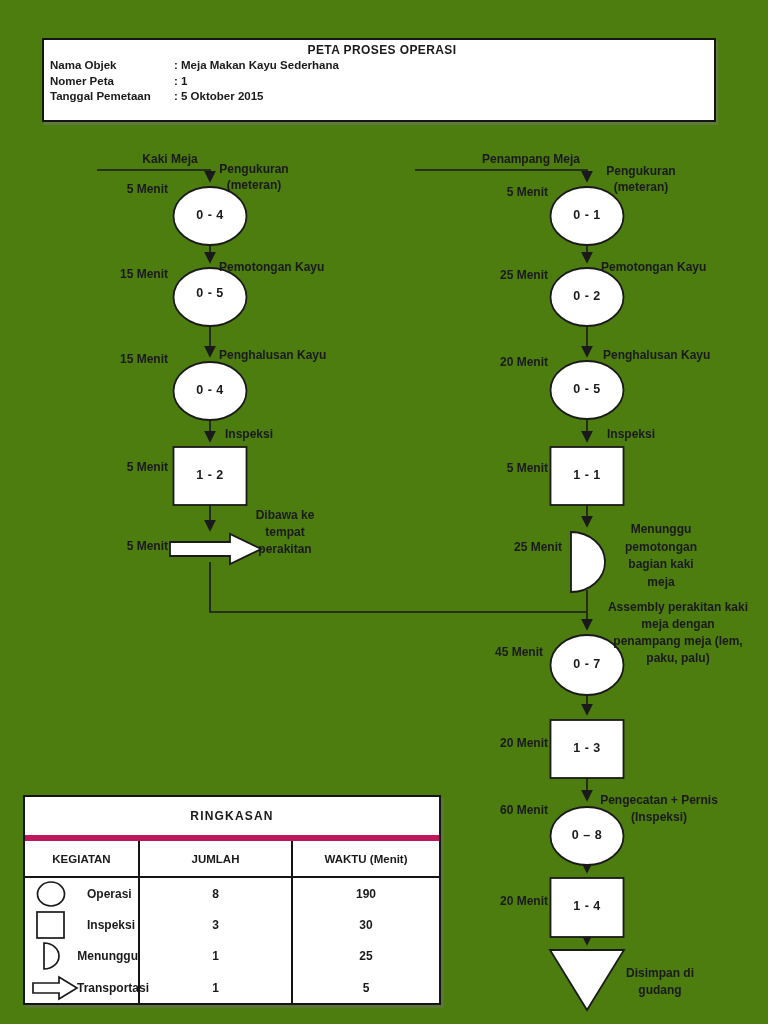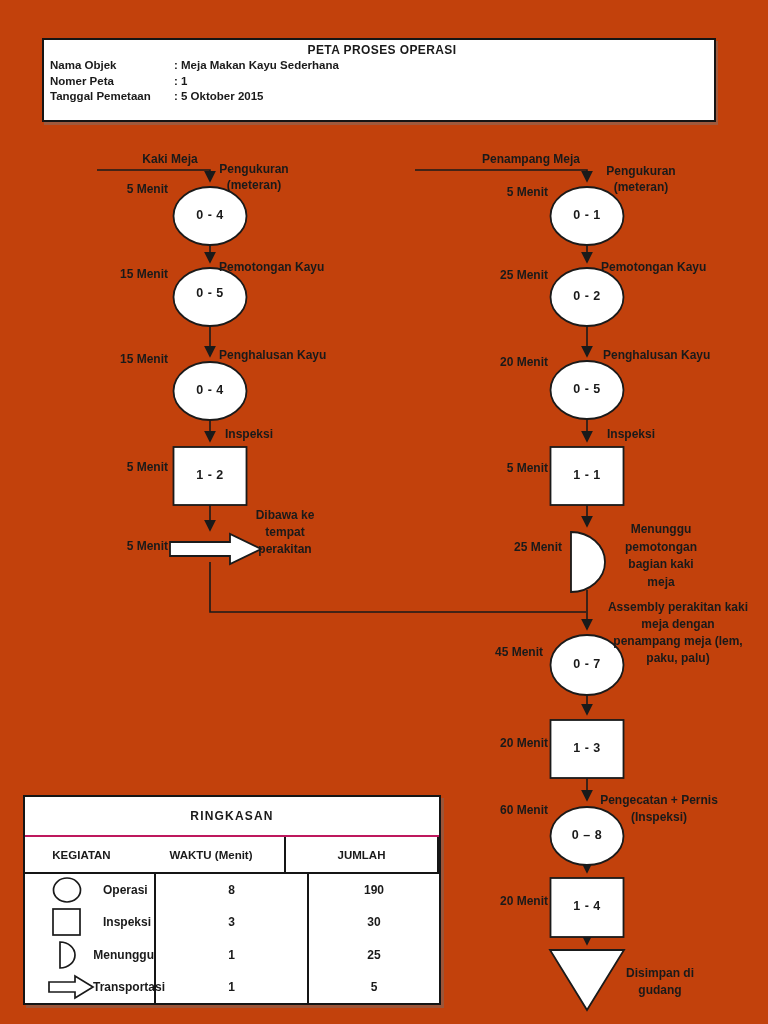--- a/index.html
+++ b/index.html
@@ -1,39 +1,39 @@
 <!DOCTYPE html>
 <html><head>
 <meta charset="utf-8">
 <style>
   html,body{margin:0;padding:0;background:#fff;}
-  .page{position:relative;width:768px;height:1024px;background:#c2410c;overflow:hidden;
+  .page{position:relative;width:768px;height:1024px;background:#4d7c0f;overflow:hidden;
         font-family:"Liberation Sans",sans-serif;font-weight:700;color:#1a1a1a;}
   
   .header-box{position:absolute;left:42px;top:38px;width:674px;height:84px;background:#fff;
               border:2px solid #151515;box-shadow:2px 3px 0 rgba(120,120,120,.45);box-sizing:border-box;
               padding:2px 0 0 6px;}
   .header-title{text-align:center;font-size:12px;letter-spacing:.4px;line-height:16px;}
   .header-row{font-size:11.5px;line-height:15.5px;white-space:nowrap;}
   .hlabel{display:inline-block;width:124px;}
   
   .diagram-svg{position:absolute;left:0;top:0;width:768px;height:1024px;}
   
   .lbl{position:absolute;font-size:12px;line-height:16px;white-space:pre-line;}
   .t-c{text-align:center;}
   .t-r{text-align:right;}
   .node-id{position:absolute;width:80px;text-align:center;font-size:12.5px;letter-spacing:.5px;}
   
   .sum-table{position:absolute;left:23px;top:795px;width:418px;height:210px;background:#fff;
              border:2.5px solid #151515;box-shadow:3px 3px 0 rgba(110,110,110,.45);box-sizing:border-box;
              display:flex;flex-direction:column;}
-  .tbl-title{height:38px;border-bottom:2px solid #be185d;display:flex;align-items:center;justify-content:center;
+  .tbl-title{height:38px;border-bottom:6px solid #be185d;display:flex;align-items:center;justify-content:center;
              font-size:12px;letter-spacing:1.2px;}
   .tbl-head{height:35px;border-bottom:2px solid #151515;display:flex;font-size:11.5px;}
-  .tbl-body{flex:1;display:flex;flex-direction:column;padding-left:16px;}
+  .tbl-body{flex:1;display:flex;flex-direction:column;}
   .trow{flex:1;display:flex;font-size:12px;}
   .cell{display:flex;align-items:center;justify-content:center;box-sizing:border-box;}
   .c1{width:113px;}
   .c2{width:155px;border-left:2px solid #151515;border-right:2px solid #151515;}
   .c3{flex:1;}
   .kcell{justify-content:flex-start;padding-left:10px;}
   .icon-box{width:52px;display:flex;align-items:center;}
 </style>
 </head>
 <body>
@@ -157,22 +157,22 @@
   <div class="node-id" style="left:547px;top:468px;">1 - 1</div>
   <div class="node-id" style="left:547px;top:657px;">0 - 7</div>
   <div class="node-id" style="left:547px;top:741px;">1 - 3</div>
   <div class="node-id" style="left:547px;top:828px;">0 – 8</div>
   <div class="node-id" style="left:547px;top:899px;">1 - 4</div>
 
   <div class="sum-table">
     <div class="tbl-title">RINGKASAN</div>
     <div class="tbl-head">
       <div class="cell c1">KEGIATAN</div>
+      <div class="cell c2">JUMLAH</div>
       <div class="cell c3">WAKTU (Menit)</div>
-      <div class="cell c2">JUMLAH</div>
     </div>
     <div class="tbl-body">
 
       <div class="trow">
         <div class="cell c1 kcell">
           <span class="icon-box">
             <svg width="32" height="28" viewBox="0 0 32 28">
                 <ellipse cx="16" cy="14" rx="13.5" ry="12" fill="#fff" stroke="#1a1a1a" stroke-width="1.7"></ellipse>
               </svg>
           </span>

